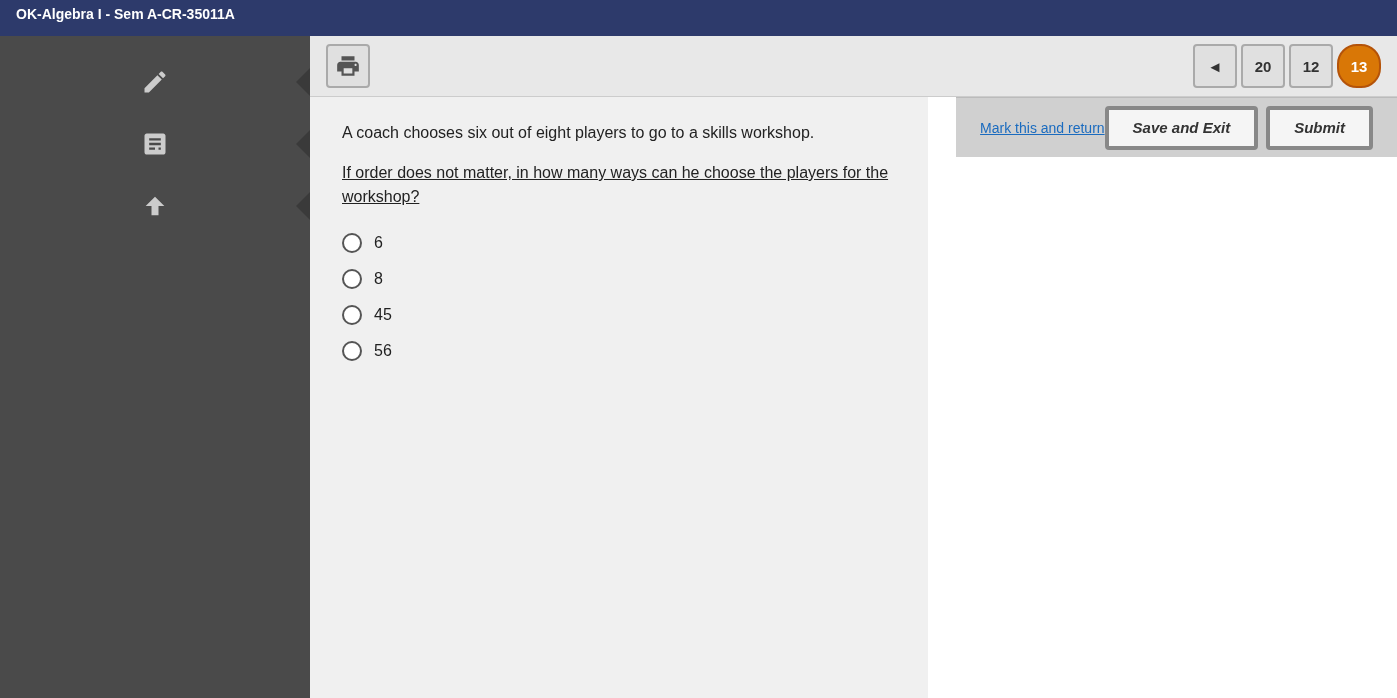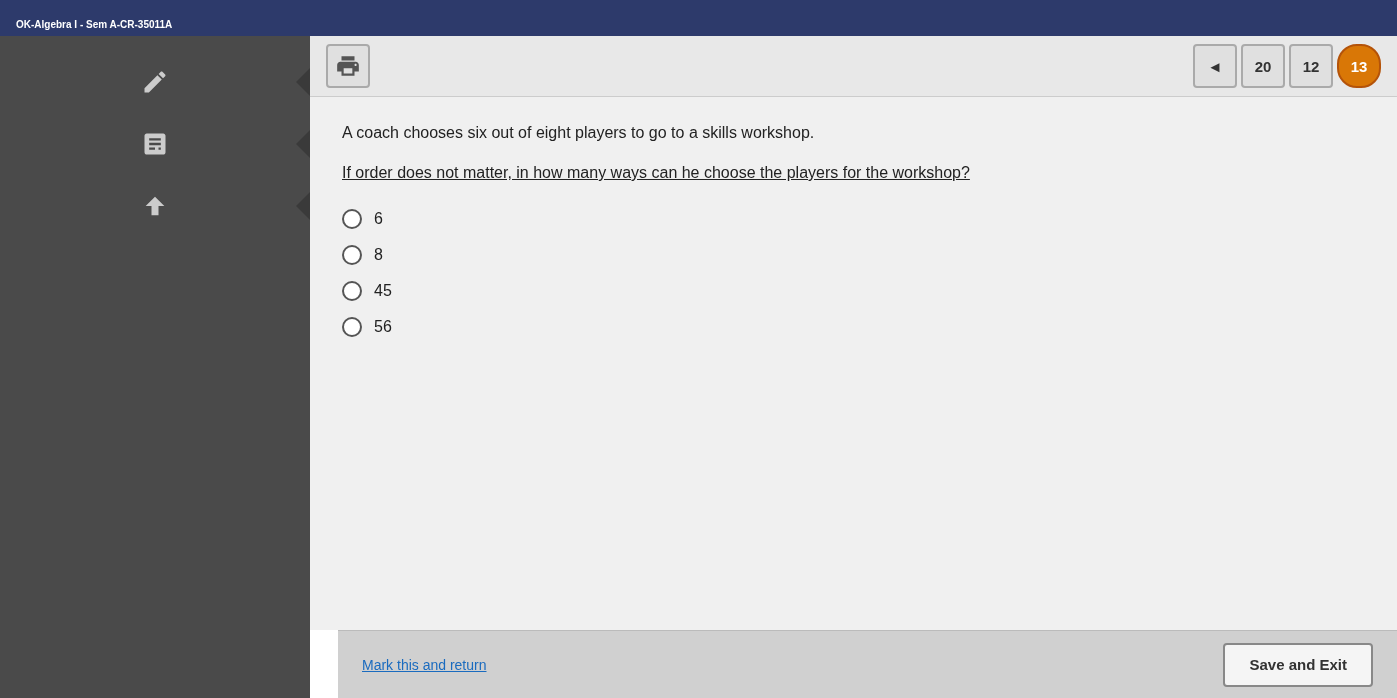--- a/index.html
+++ b/index.html
@@ -10,25 +10,25 @@
       font-family: Arial, sans-serif;
       overflow: hidden;
       position: relative;
     }
 
     
     #header {
       background: #2d3a6b;
       color: white;
       padding: 6px 16px;
-      font-size: 10px;
+      font-size: 14px;
       font-weight: bold;
       height: 36px;
       display: flex;
-      align-items: flex-end;
+      align-items: flex-start;
     }
 
     
     #main-layout {
       display: flex;
       height: calc(698px - 36px);
       position: relative;
     }
 
     
@@ -163,21 +163,21 @@
       flex-shrink: 0;
     }
 
     .option-label {
       font-size: 16px;
       color: #222;
     }
 
     
     #bottom-bar {
-      height: 68px;
+      height: 60px;
       background: #d0d0d0;
       display: flex;
       align-items: center;
       justify-content: space-between;
       padding: 0 24px;
       border-top: 1px solid #bbb;
       margin-left: 28px;
     }
 
     #mark-return-link {
@@ -193,21 +193,22 @@
       align-items: center;
     }
 
     .bottom-btn {
       height: 44px;
       padding: 0 24px;
       font-size: 15px;
       font-weight: bold;
       cursor: pointer;
       border-radius: 4px;
-      border: 2px solid #0c4a6e;
+      border: 4px solid #0c4a6e;
+      font-style: italic;
     }
 
     #save-exit-btn {
       background: #f5f5f5;
       color: #333;
       border-color: #888;
     }
 
     #next-btn {
       background: #5aabcd;
@@ -264,21 +265,21 @@
       border-bottom: 14px solid transparent;
       border-right: 14px solid #3a3a3a;
     }
 
     
     #white-panel {
       flex: 1;
       background: white;
       margin: 0;
       display: flex;
-      flex-direction: column;
+      flex-direction: row;
     }
   </style>
 </head>
 <body>
 
 <div id="header">
   <span>OK-Algebra I - Sem A-CR-35011A</span>
 </div>
 
 <div id="main-layout">
@@ -362,18 +363,19 @@
         <div class="answer-option">
           <div class="radio-circle"></div>
           <span class="option-label">56</span>
         </div>
       </div>
 
       <div id="bottom-bar">
         <a id="mark-return-link">Mark this and return</a>
         <div id="bottom-buttons">
           <button id="save-exit-btn" class="bottom-btn">Save and Exit</button>
+          <button id="submit-btn" class="bottom-btn">Submit</button>
         </div>
       </div>
     </div>
 
   </div>
 </div>
 
 </body></html>

